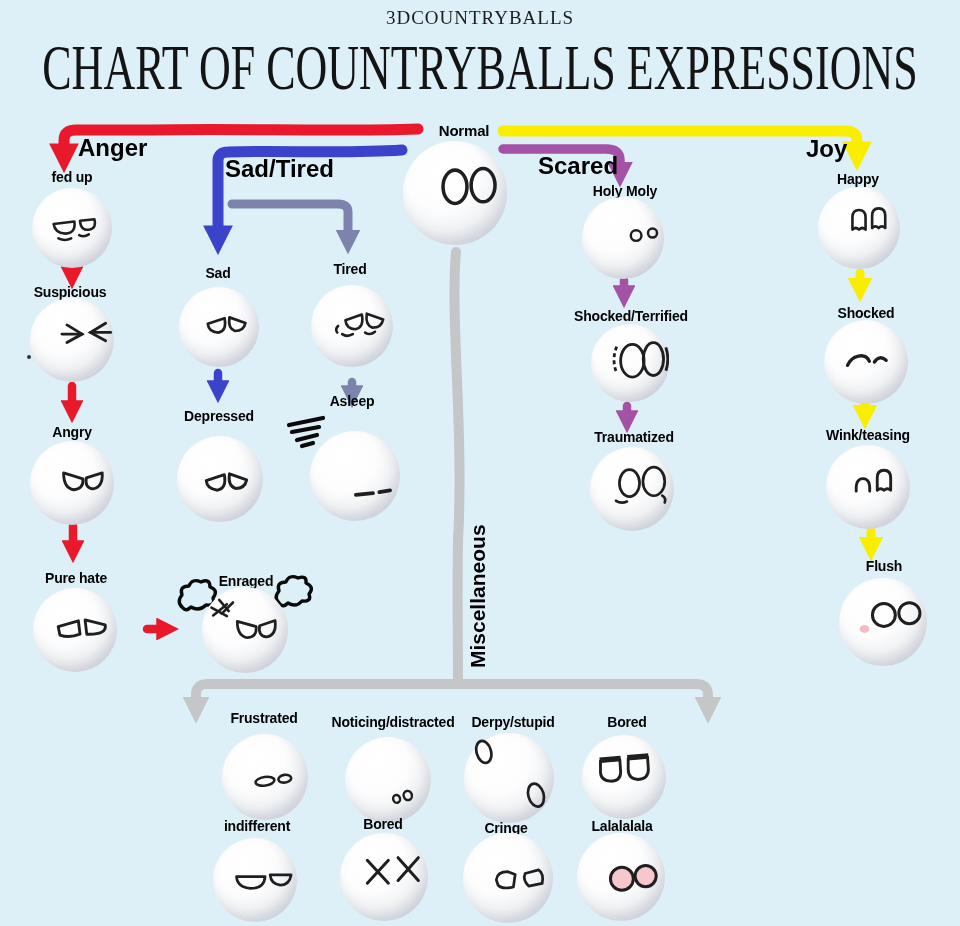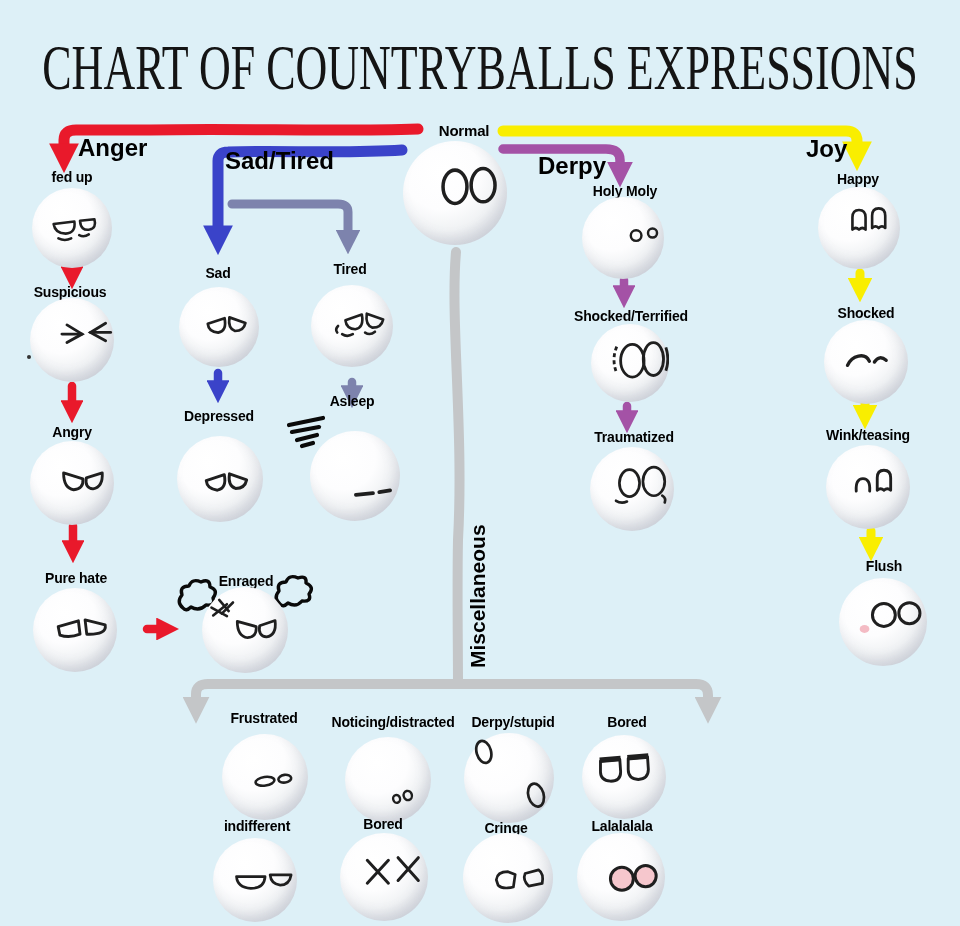--- a/index.html
+++ b/index.html
@@ -37,20 +37,21 @@
     box-shadow:inset -5px -7px 12px rgba(110,116,136,0.13);
   }
   .ball svg{position:absolute;left:0;top:0;width:100%;height:100%;}
   #arrows{position:absolute;left:0;top:0;width:960px;height:926px;}
 </style>
 </head>
 <body>
 
 <div id="stage">
 
+  <div class="title-small">3DCOUNTRYBALLS</div>
   <div class="title-big">CHART OF COUNTRYBALLS EXPRESSIONS</div>
 
   <svg id="arrows" viewBox="0 0 960 926">
     <defs>
       <marker id="mRed" viewBox="0 0 10 10" refX="1.2" refY="5" markerWidth="2.7" markerHeight="2.7" orient="auto-start-reverse">
           <path d="M0,0 L10,5 L0,10 Z" fill="#e9192b"></path>
         </marker>
       <marker id="mBlue" viewBox="0 0 10 10" refX="1.2" refY="5" markerWidth="2.7" markerHeight="2.7" orient="auto-start-reverse">
           <path d="M0,0 L10,5 L0,10 Z" fill="#3a43c9"></path>
         </marker>
@@ -99,22 +100,22 @@
       <path d="M302,446 L313,443"></path>
     </g>
 
     <path d="M183,608 Q176,602 182,595 Q179,586 189,586 Q192,578 201,582 Q210,578 210,587 Q219,590 213,598 Q216,606 206,605 Q199,612 191,607 Q186,612 183,608 Z" fill="none" stroke="#0a0a0a" stroke-width="3.4" stroke-linejoin="round"></path>
     <path d="M280,604 Q273,598 279,591 Q276,582 286,582 Q289,574 298,578 Q307,575 306,583 Q315,587 309,594 Q312,602 302,601 Q296,608 288,603 Q283,608 280,604 Z" fill="none" stroke="#0a0a0a" stroke-width="3.4" stroke-linejoin="round"></path>
 
     <circle cx="29" cy="357" r="2" fill="#333"></circle>
   </svg>
 
   <div class="blabel" style="left:78px;top:136px">Anger</div>
-  <div class="blabel" style="left:225px;top:149px">Sad/Tired</div>
-  <div class="blabel" style="left:538px;top:154px">Derpy</div>
+  <div class="blabel" style="left:225px;top:157px">Sad/Tired</div>
+  <div class="blabel" style="left:538px;top:154px">Scared</div>
   <div class="blabel" style="left:806px;top:137px">Joy</div>
   <div class="misc-label">Miscellaneous</div>
 
   <div class="nlabel" style="left:464px;top:123px;font-size:15px">Normal</div>
   <div class="ball" style="left:403px;top:141px;width:104px;height:104px">
     <svg viewBox="0 0 100 100" fill="none" stroke="#1f1f1f" stroke-width="3.4">
       <ellipse cx="50" cy="44" rx="11.5" ry="16"></ellipse>
         <ellipse cx="77" cy="42.5" rx="11.5" ry="16"></ellipse>
     </svg>
   </div>

